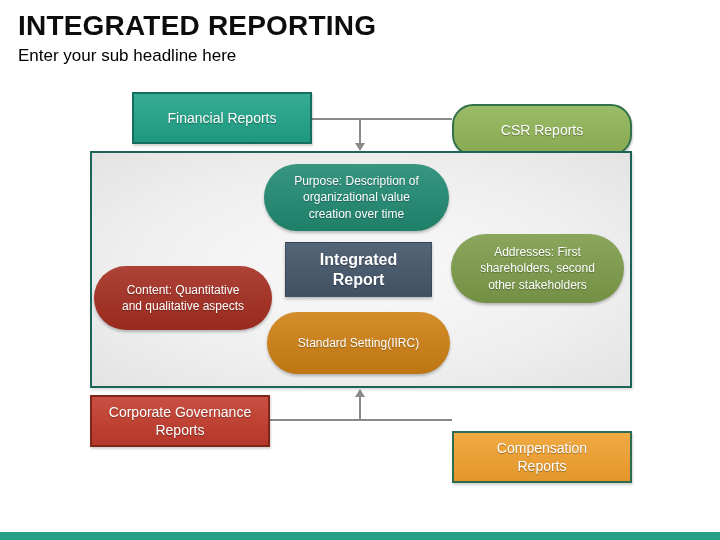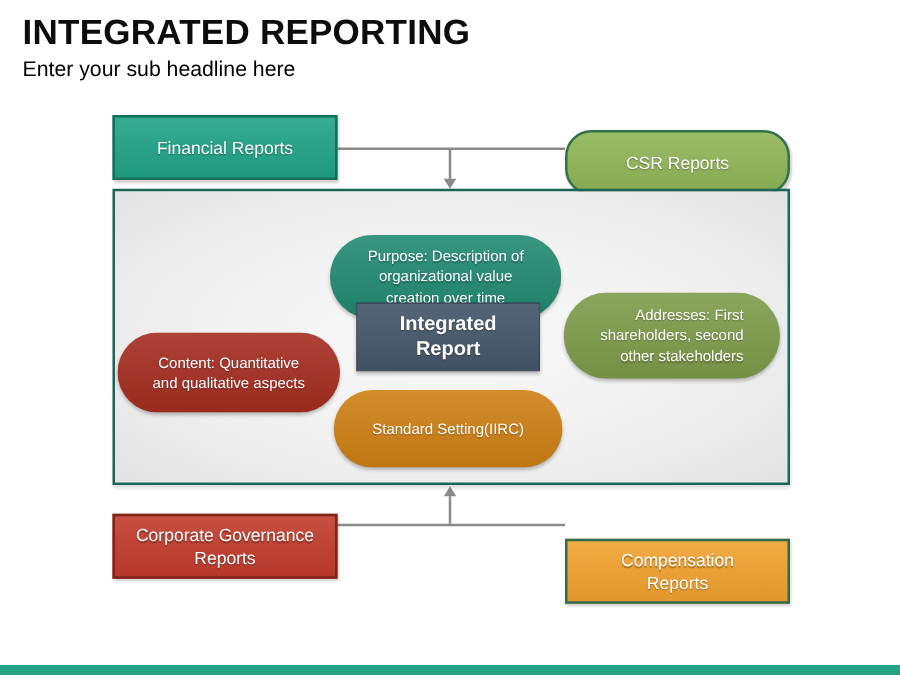--- a/index.html
+++ b/index.html
@@ -44,21 +44,21 @@
     color: #ffffff;
     font-size: 14px;
     line-height: 1.3;
     white-space: pre-line;
     text-shadow: 0 1px 1px rgba(0,0,0,0.35);
     background-image: linear-gradient(rgba(255,255,255,0.10), rgba(0,0,0,0.06));
     box-shadow: 1px 2px 2px rgba(0,0,0,0.18);
   }
   .box-financial    { left: 90px;  top: 92px; }
   .box-csr          { left: 452px; top: 104px; border-radius: 21px; }
-  .box-governance   { left: 90px;  top: 411px; }
+  .box-governance   { left: 90px;  top: 395px; }
   .box-compensation { left: 452px; top: 395px; }
 
   .panel {
     position: absolute;
     left: 90px;
     top: 151px;
     width: 542px;
     height: 237px;
     box-sizing: border-box;
     border: 2px solid #1c6457;
@@ -102,21 +102,21 @@
     color: #ffffff;
     font-size: 12px;
     line-height: 1.35;
     white-space: pre-line;
     text-shadow: 0 1px 1px rgba(0,0,0,0.3);
     background-image: linear-gradient(rgba(255,255,255,0.10), rgba(0,0,0,0.08));
     box-shadow: 0 2px 3px rgba(0,0,0,0.25);
   }
   .pill-purpose   { left: 264px; top: 164px; width: 185px; height: 67px; }
   .pill-content   { left: 94px;  top: 238px; width: 178px; height: 64px; margin-top: 28px; }
-  .pill-addresses { left: 451px; top: 234px; width: 173px; height: 69px; text-align: right; }
+  .pill-addresses { left: 451px; top: 234px; width: 173px; height: 69px; }
   .pill-standard  { left: 267px; top: 312px; width: 183px; height: 62px; }
 
   .center-rect {
     position: absolute;
     left: 285px; top: 242px;
     width: 147px; height: 55px;
     box-sizing: border-box;
     border: 1px solid rgba(0,0,0,0.18);
     display: flex;
     align-items: center;
@@ -147,33 +147,33 @@
   <div class="subtitle">Enter your sub headline here</div>
 
   <div class="connector conn-top-h" style="background-color: rgb(138, 138, 138);"></div>
   <div class="connector conn-top-v" style="background-color: rgb(138, 138, 138);"></div>
   <div class="arrow-down" style="border-top-color: rgb(138, 138, 138);"></div>
 
   <div class="connector conn-bottom-h" style="background-color: rgb(138, 138, 138);"></div>
   <div class="connector conn-bottom-v" style="background-color: rgb(138, 138, 138);"></div>
   <div class="arrow-up" style="border-bottom-color: rgb(138, 138, 138);"></div>
 
-  <div class="outer-box box-financial" style="background-color: rgb(31, 162, 135); border-color: rgb(21, 111, 92);">Financial Reports</div>
+  <div class="outer-box box-financial" style="background-color: rgb(31, 162, 135); border-color: rgb(21, 111, 92); margin-left: 42px;">Financial Reports</div>
 
   <div class="outer-box box-csr" style="background-color: rgb(143, 180, 86); border-color: rgb(51, 113, 75);">CSR Reports</div>
 
   <div class="outer-box box-governance" style="background-color: rgb(193, 59, 44); border-color: rgb(126, 38, 25);">Corporate Governance
 Reports</div>
 
   <div class="outer-box box-compensation" style="background-color: rgb(240, 160, 46); border-color: rgb(47, 107, 79); margin-top: 36px;">Compensation
 Reports</div>
 
   <div class="panel" style="border-color: rgb(28, 100, 87);"></div>
 
-  <div class="pill pill-purpose" style="background-color: rgb(33, 138, 114); margin-top: 24px;">Purpose: Description of
+  <div class="pill pill-purpose" style="background-color: rgb(33, 138, 114);">Purpose: Description of
 organizational value
 creation over time</div>
 
   <div class="pill pill-content" style="background-color: rgb(165, 45, 32);">Content: Quantitative
 and qualitative aspects</div>
 
   <div class="pill pill-addresses" style="background-color: rgb(125, 156, 74);">Addresses: First
 shareholders, second
 other stakeholders</div>
 

